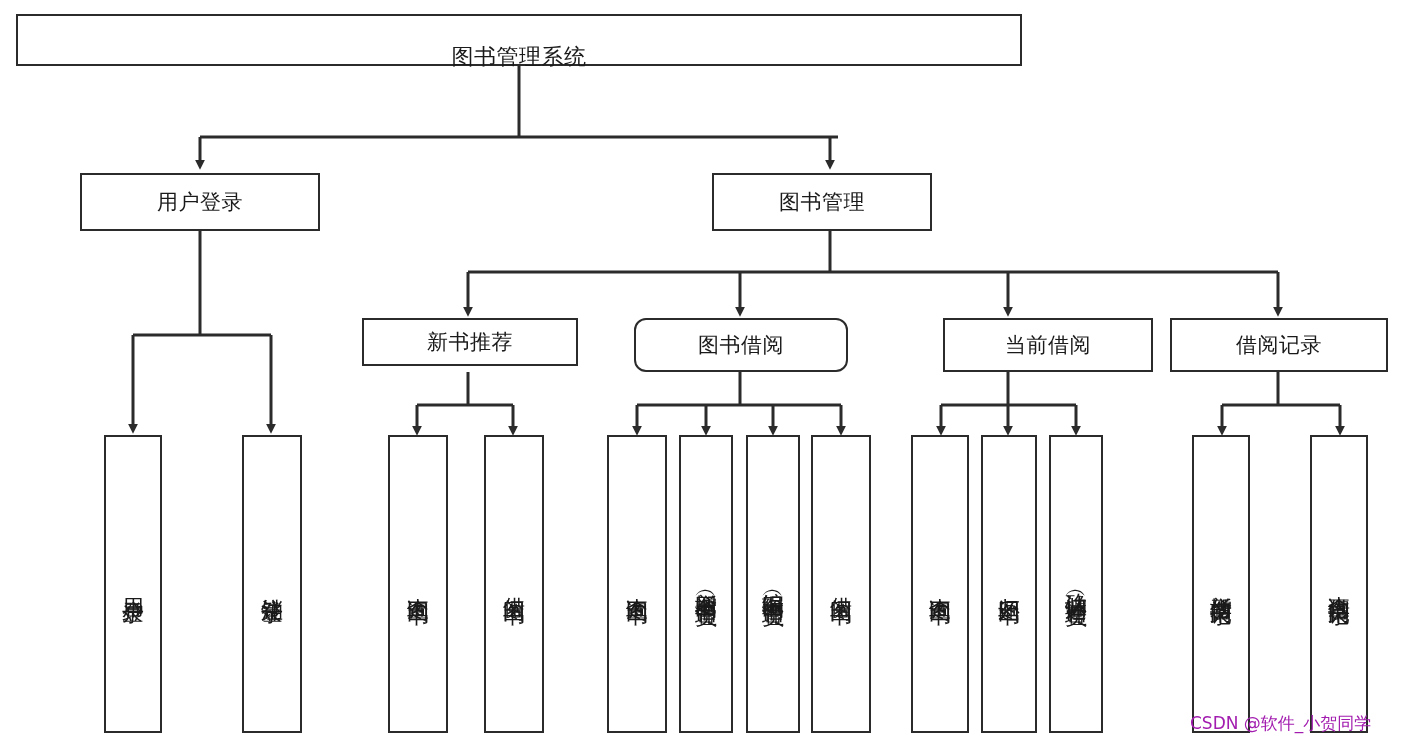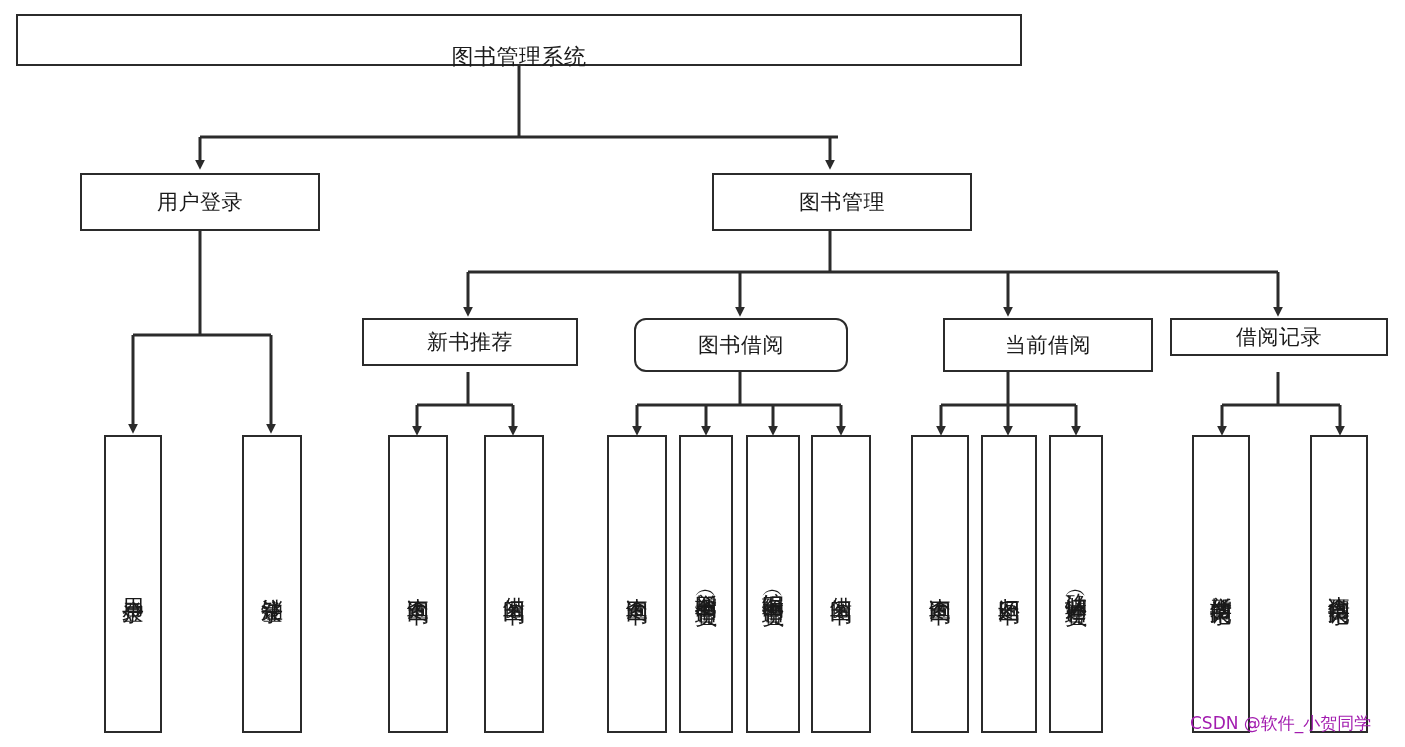--- a/index.html
+++ b/index.html
@@ -124,34 +124,34 @@
     </g>
   </svg>
 
   <div class="node horizontal root" style="left:16px; top:14px; width:1006px; height:52px;">
     <span class="label">图书管理系统</span>
   </div>
 
   <div class="node horizontal" style="left:80px; top:173px; width:240px; height:58px;">
     <span class="label">用户登录</span>
   </div>
-  <div class="node horizontal" style="left:712px; top:173px; width:260px; height:58px;">
+  <div class="node horizontal" style="left:712px; top:173px; width:220px; height:58px;">
     <span class="label">图书管理</span>
   </div>
 
   <div class="node horizontal" style="left:362px; top:318px; width:216px; height:48px;">
     <span class="label">新书推荐</span>
   </div>
   <div class="node horizontal" style="left:634px; top:318px; width:214px; height:54px;border-radius:12px;">
     <span class="label">图书借阅</span>
   </div>
   <div class="node horizontal" style="left:902px; top:318px; width:210px; height:54px;margin-left:41px;">
     <span class="label">当前借阅</span>
   </div>
-  <div class="node horizontal" style="left:1170px; top:318px; width:218px; height:38px;">
+  <div class="node horizontal" style="left:1170px; top:318px; width:218px; height:54px;">
     <span class="label">借阅记录</span>
   </div>
 
   <div class="node vertical" style="left:104px; top:435px; width:58px; height:298px;">
     <span class="label">用户登录</span>
   </div>
   <div class="node vertical" style="left:242px; top:435px; width:60px; height:298px;">
     <span class="label">注销登录</span>
   </div>
 

